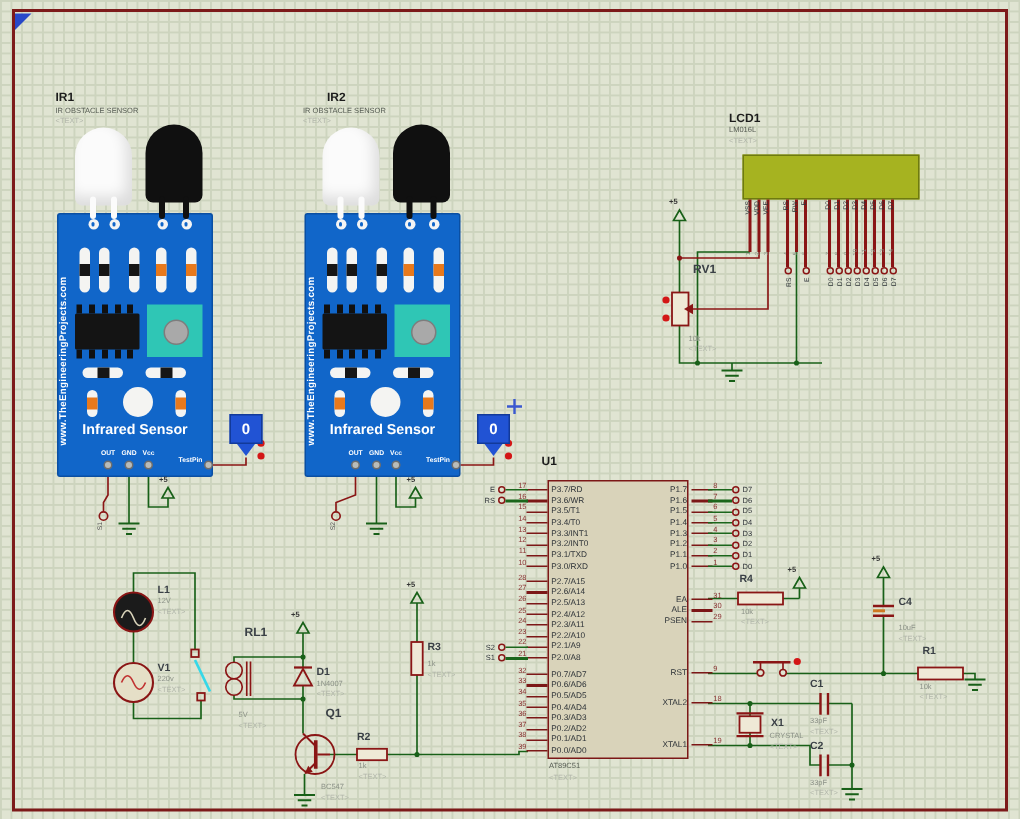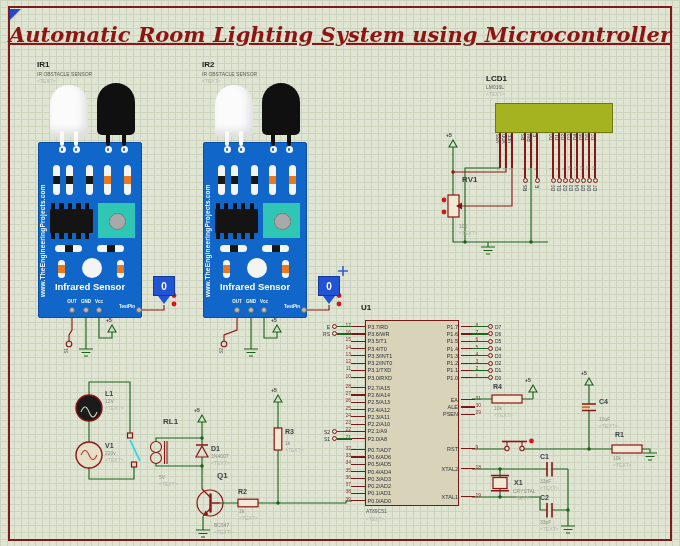--- a/index.html
+++ b/index.html
@@ -223,21 +223,20 @@
       <circle cx="202" cy="438" r="1.7"></circle>
         <circle cx="202" cy="466" r="1.7"></circle>
       <circle cx="500" cy="469" r="1.7"></circle>
         <circle cx="500" cy="497" r="1.7"></circle>
       <circle cx="568" cy="510" r="1.7"></circle>
     </g>
     <circle cx="453" cy="172" r="1.7" fill="#8a1515"></circle>
   </svg>
 
   <div class="frame"></div>
-  <div class="title">Automatic Room Lighting System using Microcontroller</div>
 
   <div class="irmod" style="left:38px;top:142px">
     <div class="irboard"></div>
     <div class="led ledw" style="left:12px;top:-57px"></div>
     <div class="leg legw" style="left:22px"></div>
     <div class="leg legw" style="left:36px"></div>
     <div class="led ledb" style="left:59px;top:-59px"></div>
     <div class="leg legb" style="left:68px"></div>
     <div class="leg legb" style="left:84px"></div>
     <span class="brand">www.TheEngineeringProjects.com</span>
@@ -309,21 +308,21 @@
     <div class="btitle">Infrared Sensor</div>
     <span class="bpin" style="left:26px">OUT</span>
     <span class="bpin" style="left:40px">GND</span>
     <span class="bpin" style="left:53px">Vcc</span>
     <span class="btp">TestPin</span>
     <div class="pad" style="left:31px"></div>
     <div class="pad" style="left:45px"></div>
     <div class="pad" style="left:58px"></div>
     <div class="pad" style="left:98px"></div>
   </div>
-  <div class="lbl mref" style="left:202px;top:61px">IR2</div>
+  <div class="lbl mref" style="left:218px;top:61px">IR2</div>
   <div class="lbl sub" style="left:202px;top:72px">IR OBSTACLE SENSOR</div>
   <div class="lbl ph" style="left:202px;top:79px">&lt;TEXT&gt;</div>
   <div class="lstate" style="left:318px;top:276px">0</div>
   <span class="netlbl" style="left:219px;top:348px">S2</span>
 
   <div class="lcdscr"></div>
   <div class="lbl mref" style="left:486px;top:75px">LCD1</div>
   <div class="lbl sub" style="left:486px;top:85px">LM016L</div>
   <div class="lbl ph" style="left:486px;top:92px">&lt;TEXT&gt;</div>
   <div class="lcdgrp" style="left:497px">

